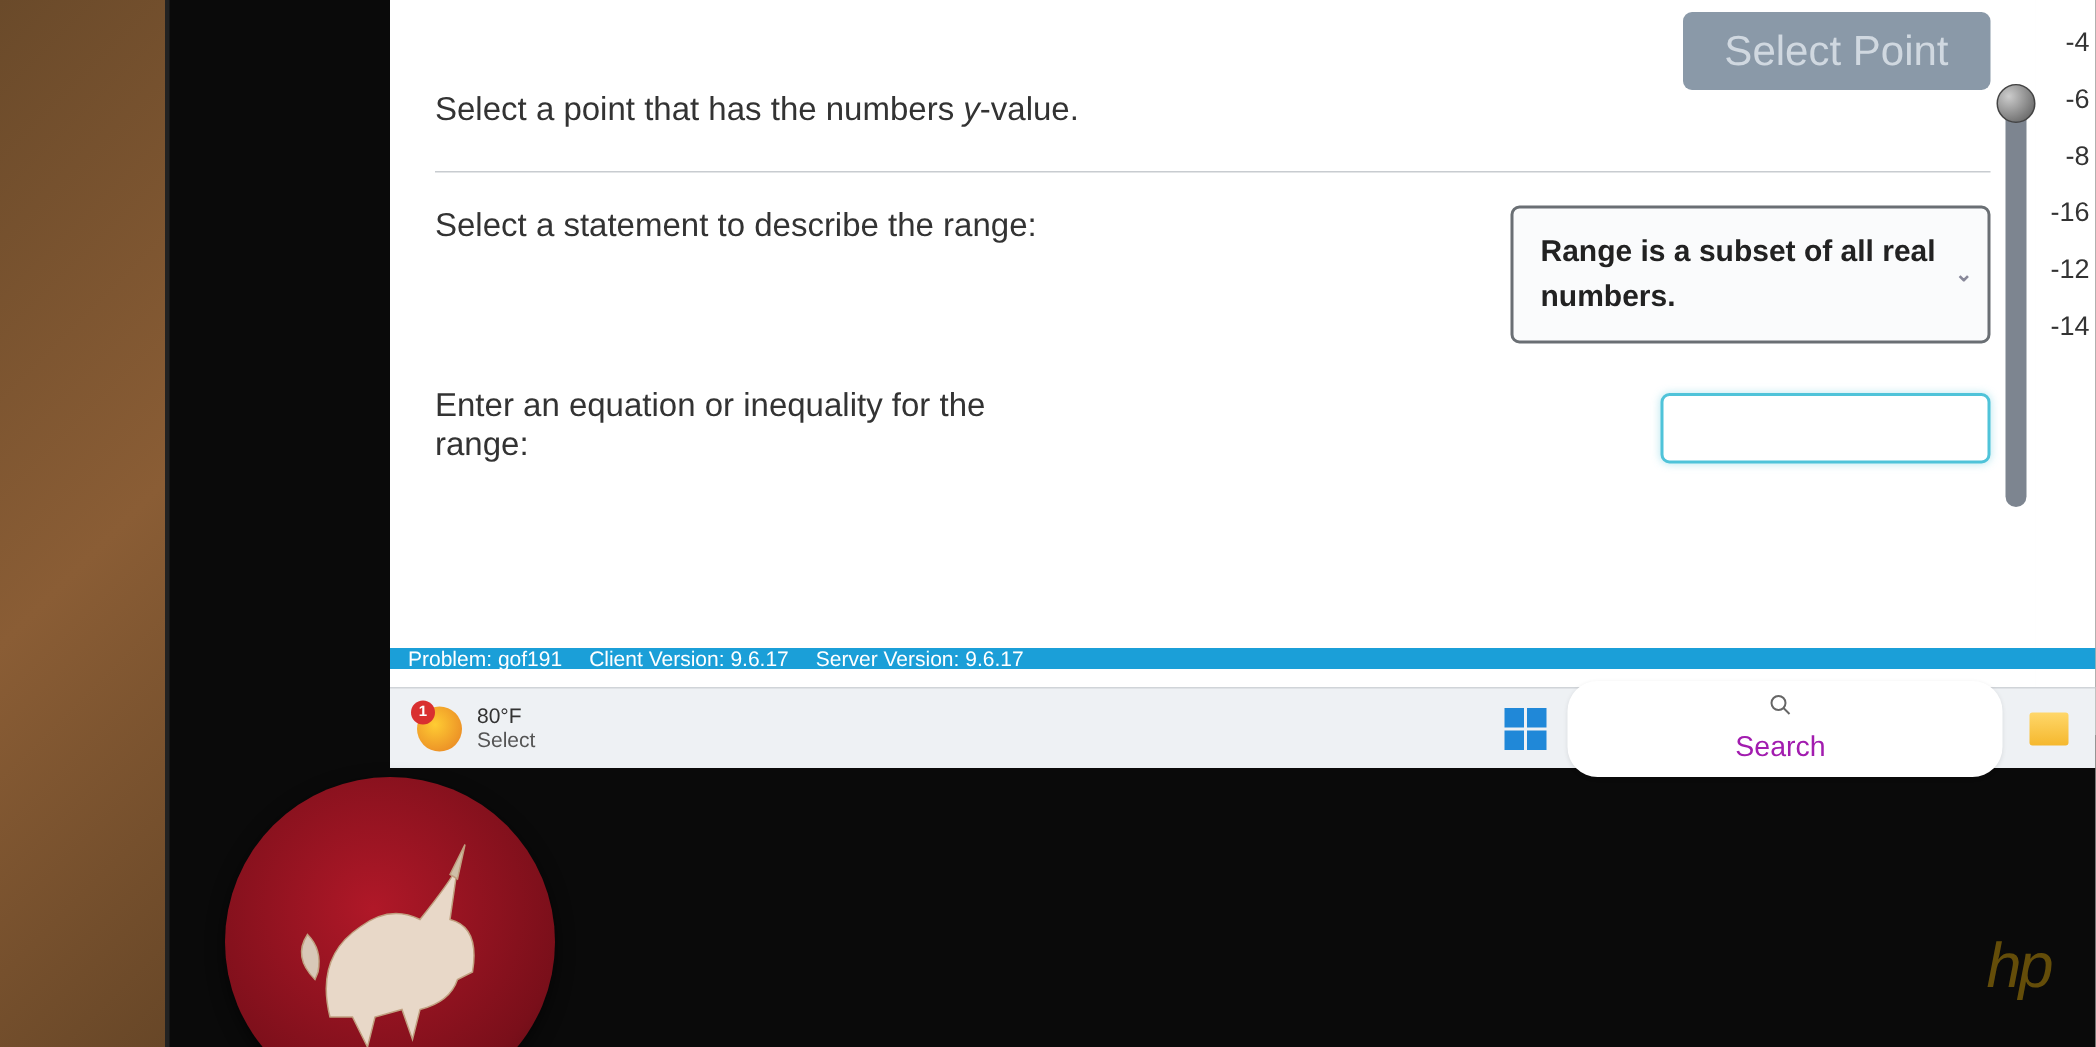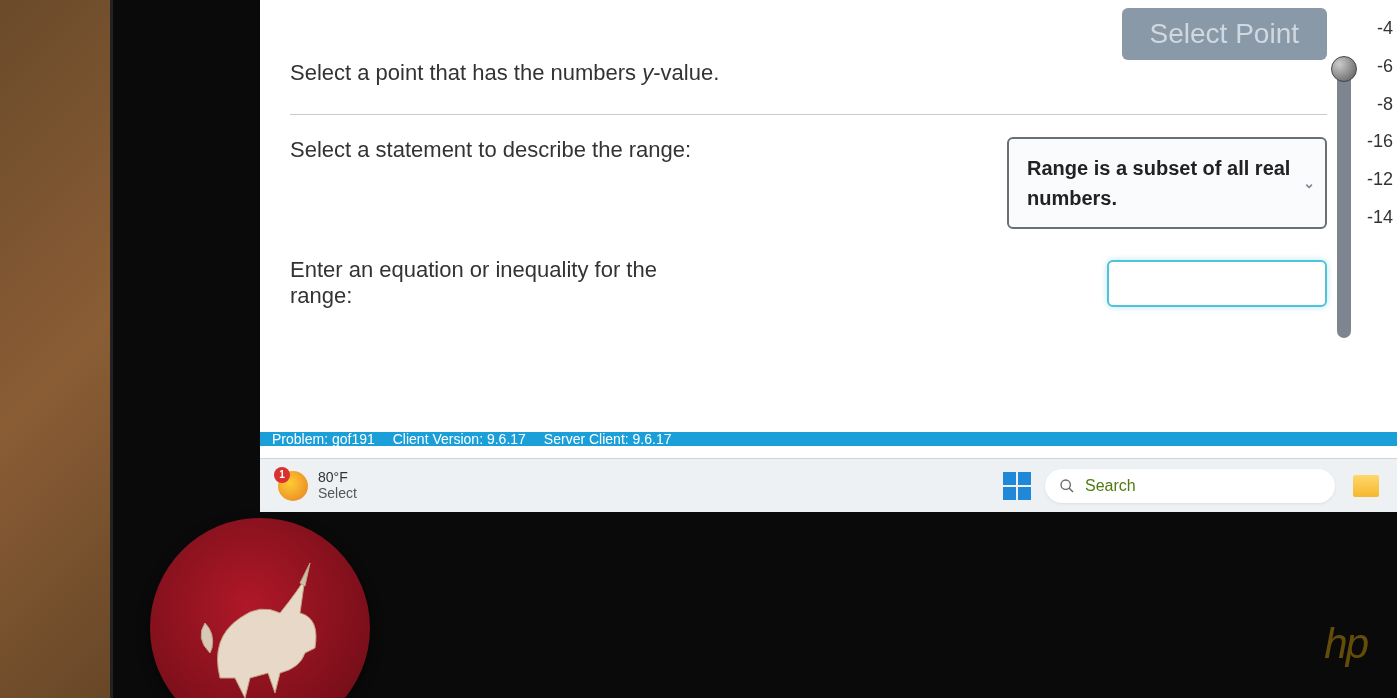--- a/index.html
+++ b/index.html
@@ -211,23 +211,24 @@
     .win-logo div:nth-child(3){background:#2088d8;}
     .win-logo div:nth-child(4){background:#2088d8;}
     .search-pill {
       background: #fff;
       border-radius: 20px;
       padding: 8px 20px 8px 14px;
       display: flex;
       align-items: center;
       gap: 10px;
       width: 290px;
-      color: #4d7c0f;
-      font-size: 16px;
+      color: #a21caf;
+      font-size: 19px;
       box-shadow: 0 1px 3px rgba(0,0,0,0.08);
+      flex-direction: column;
     }
     .search-icon-svg { width: 16px; height: 16px; }
     .sticker {
       position: absolute;
       left: 150px; bottom: -40px;
       width: 220px; height: 220px;
       background: radial-gradient(circle at 45% 40%, #b01828 0%, #7a0f1a 70%, #4a0810 100%);
       border-radius: 50%;
       box-shadow: 0 4px 12px rgba(0,0,0,0.6);
       overflow: hidden;
@@ -272,21 +273,21 @@
       <hr class="divider">
 
       <div class="prompt-row" style="align-items:flex-start;">
         <div class="prompt-text">Select a statement to describe the range:</div>
         <div class="dropdown-box">
           <span>Range is a subset of all real numbers.</span>
           <span class="dropdown-chevron">⌄</span>
         </div>
       </div>
 
-      <div class="prompt-row" style="align-items:center; margin-top:18px;gap:20px;">
+      <div class="prompt-row" style="align-items:flex-end; margin-top:18px;gap:20px;">
         <div class="prompt-text" style="max-width:420px;">Enter an equation or inequality for the range:</div>
         <input class="text-input" type="text" value="" style="">
       </div>
 
     </div>
 
     <div class="scroll-track">
       <div class="scroll-thumb">
         <div class="scroll-knob"></div>
       </div>
@@ -308,21 +309,21 @@
 <div class="status-bar">
   <span>
     <span>Problem:</span>
     <span>gof191</span>
   </span>
   <span>
     <span>Client Version:</span>
     <span>9.6.17</span>
   </span>
   <span>
-    <span>Server Client:</span>
+    <span>Server Version:</span>
     <span>9.6.17</span>
   </span>
 </div>
 
 <div class="taskbar">
   <div class="weather">
     <div class="weather-icon">
       <div class="weather-badge">1</div>
     </div>
     <div class="weather-text">

